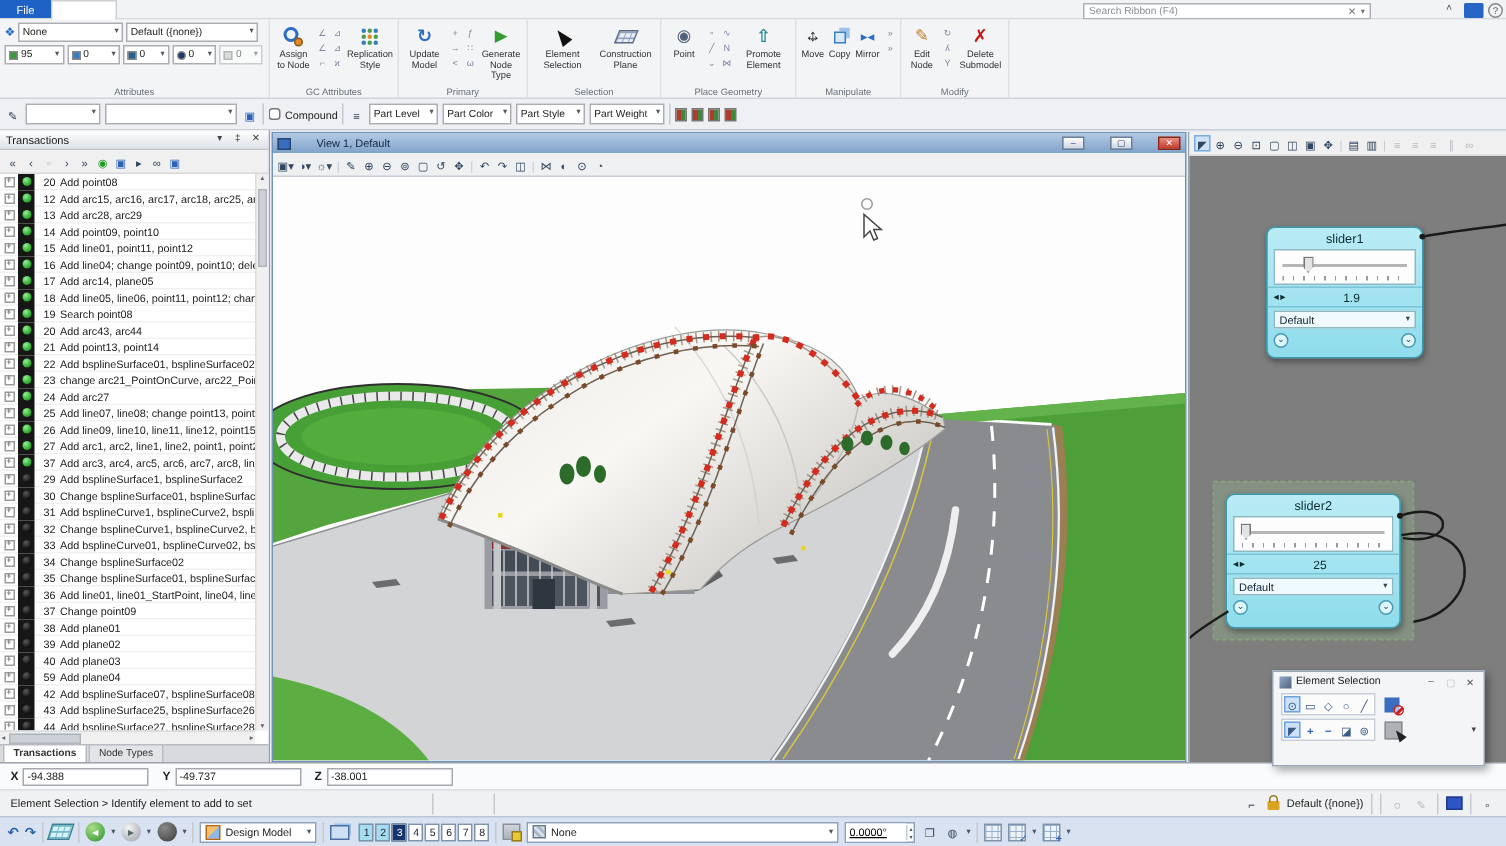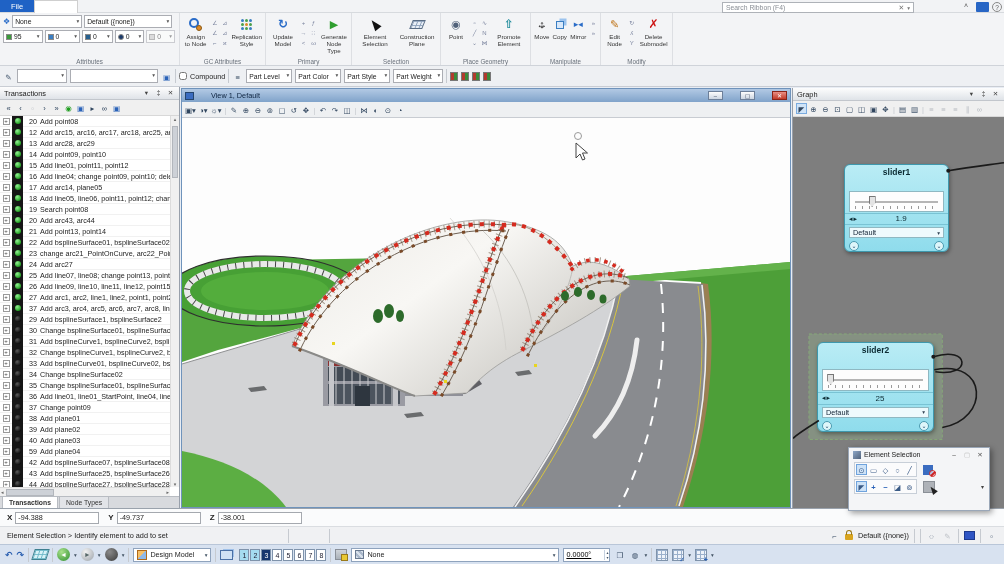--- a/index.html
+++ b/index.html
@@ -89,21 +89,21 @@
   .wbtn{width:15px;height:9px;border:1px solid #6c7f99;background:linear-gradient(#fdfdfd,#ccd6e2);font-size:6px;line-height:8px;text-align:center;color:#33425a;}
   .wbtn.close{background:linear-gradient(#e98f84,#c23a28);color:#fff;border-color:#8a2417;}
   .vtool{height:16px;background:#eef0f2;border-bottom:1px solid #c8ccd2;display:flex;align-items:center;padding:0 2px;gap:1px;}
   #vcanvas{flex:1;position:relative;background:#fff;}
   #vcanvas svg{position:absolute;inset:0;}
   
   #graphpanel{position:absolute;left:792px;top:88px;width:212px;height:420px;display:flex;flex-direction:column;border-left:1px solid #98a0ab;background:#f0f0f0;}
   #gcanvas{flex:1;position:relative;background:#7e7e7e;overflow:hidden;}
   #gcanvas svg{position:absolute;inset:0;pointer-events:none;}
   .gnode{position:absolute;background:linear-gradient(#b9ecf5,#8fdcec);border:1.5px solid #3e98ad;border-radius:6px;box-shadow:1px 2px 4px rgba(0,0,0,.35);display:flex;flex-direction:column;}
-  .gtitle{font-size:8.5px;font-weight:bold;color:#0c2b33;text-align:center;padding:2px 0 13px;}
+  .gtitle{font-size:8.5px;font-weight:normal;color:#0c2b33;text-align:center;padding:2px 0 1px;}
   .gslider{position:relative;margin:1px 4px;height:24px;background:#fdfdfd;border:1px solid #8fb8c2;}
   .gslider .track{position:absolute;left:5px;right:5px;top:9px;height:2px;background:#b5b5b5;}
   .gslider .handle{position:absolute;top:4px;width:7px;height:11px;background:#e3e3e3;border:1px solid #777;clip-path:polygon(0 0,100% 0,100% 62%,50% 100%,0 62%);}
   .gslider .ticks{position:absolute;left:5px;right:5px;bottom:2px;height:3px;background:repeating-linear-gradient(90deg,#9a9a9a 0 1px,transparent 1px 7px);}
   .gval{display:flex;align-items:center;height:14px;border-top:1px solid #79c3d4;border-bottom:1px solid #79c3d4;padding:0 4px;font-size:8px;color:#0c2b33;}
   .gval .steps{letter-spacing:1px;font-size:7px;}
   .gval .val{flex:1;text-align:center;}
   .gdd{display:flex;align-items:center;margin:2px 4px;height:12px;background:#eefafd;border:1px solid #8fb8c2;font-size:7.3px;padding:0 3px;color:#123;}
   .gdd .cc{margin-left:auto;font-size:5.5px;color:#345;}
   .gfoot{display:flex;justify-content:space-between;padding:1px 4px 0;}
@@ -981,27 +981,20 @@
 
         <g>
           <circle cx="396" cy="18" r="3.5" fill="none" stroke="#9a9a9a"></circle>
           <path d="M394,25 l0,15 l4,-4 l2.5,6 l2.5,-1 l-2.5,-6 l5,0 Z" fill="#fff" stroke="#444" stroke-width="1"></path>
         </g>
       </svg>
     </div>
   </div>
 
   <div id="graphpanel">
-    <div class="phead">
-      <span>Graph</span>
-      <span class="sp"></span>
-      <span class="pbtn">▾</span>
-      <span class="pbtn">‡</span>
-      <span class="pbtn">✕</span>
-    </div>
     <div class="ptool">
 
     <span class="ti sel">◤</span>
         <span class="ti">⊕</span>
         <span class="ti">⊖</span>
         <span class="ti">⊡</span>
         <span class="ti">▢</span>
         <span class="ti">◫</span>
         <span class="ti">▣</span>
         <span class="ti">✥</span>

